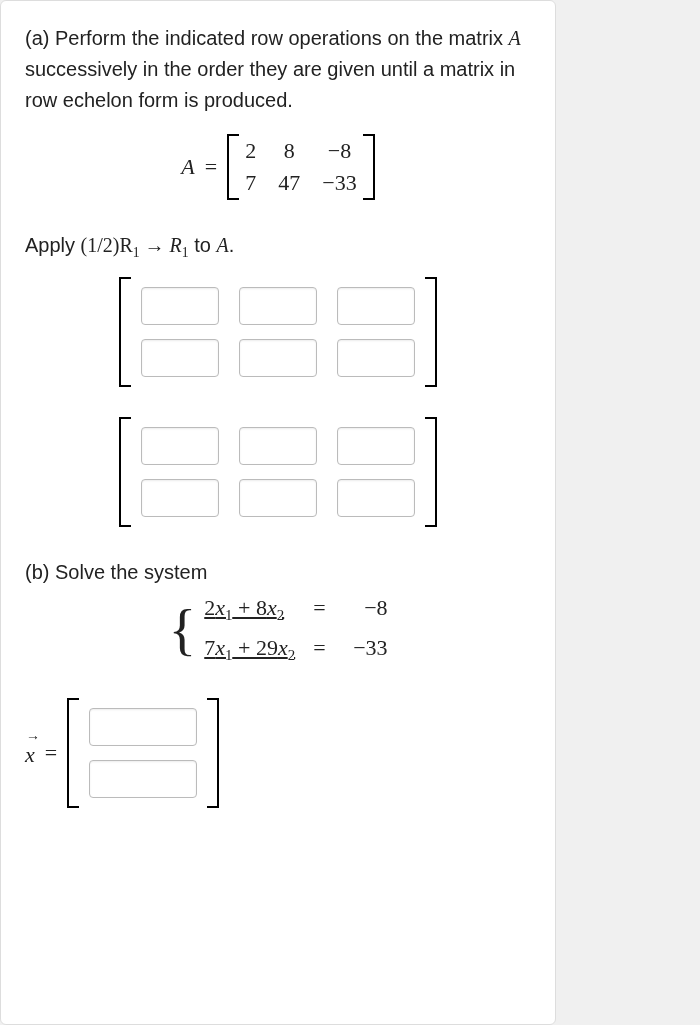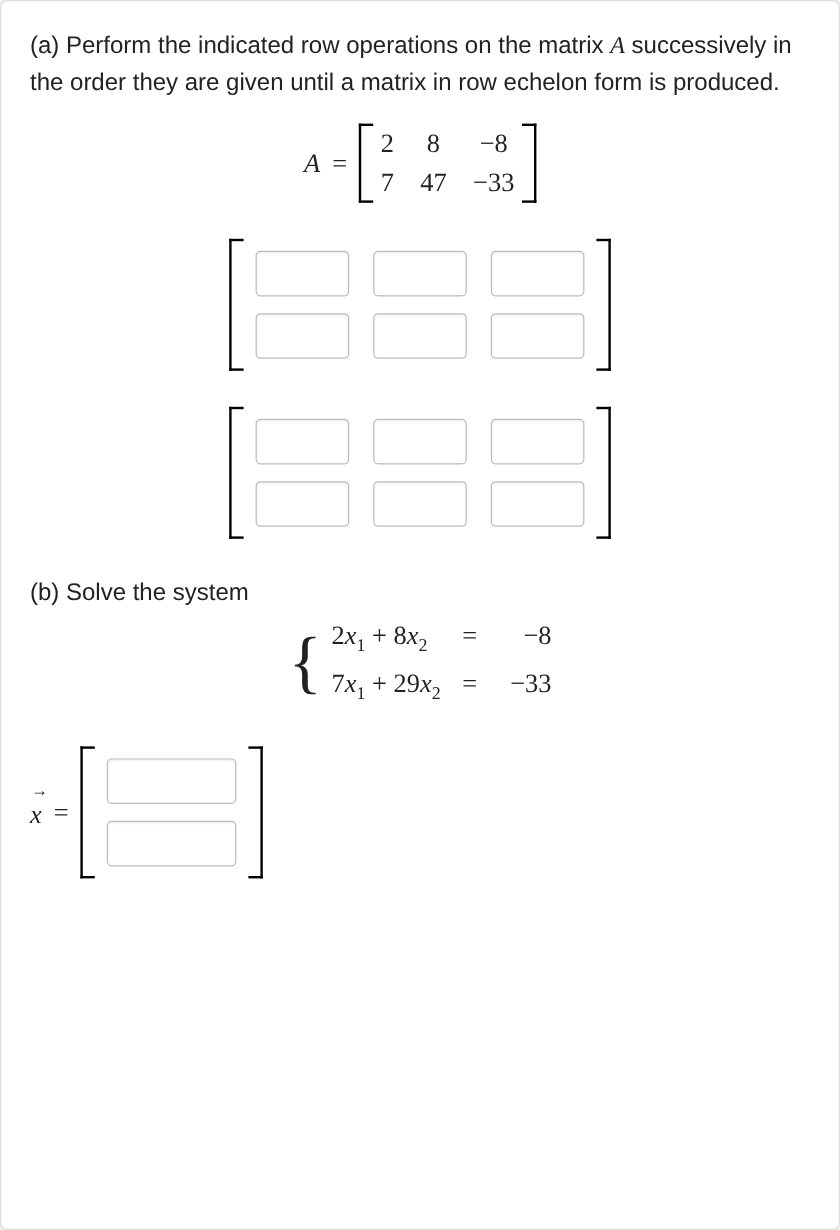--- a/index.html
+++ b/index.html
@@ -5,21 +5,21 @@
   body {
     margin: 0;
     padding: 0;
     background: #f0f0f0;
     font-family: Arial, Helvetica, sans-serif;
     font-size: 20px;
     color: #222;
   }
   .card {
     box-sizing: border-box;
-    width: 700px;
+    width: 556px;
     min-height: 1025px;
     background: #fff;
     border: 1px solid #ddd;
     border-radius: 6px;
     padding: 22px 24px 28px 24px;
   }
   p.intro {
     margin: 0 0 18px 0;
     line-height: 1.55;
   }
@@ -74,21 +74,21 @@
   }
   .sysgrid {
     display:grid;
     grid-template-columns: auto auto auto;
     row-gap: 10px;
     column-gap: 18px;
     font-family: 'Cambria Math','Times New Roman', serif;
     font-size: 22px;
     align-items: baseline;
   }
-  .sysgrid .lhs { text-align:left; }
+  .sysgrid .lhs { text-align:left;text-decoration:underline; }
   .sysgrid .eq  { text-align:center; }
   .sysgrid .rhs { text-align:right; min-width:44px;}
 
   .solutionrow {
     display:flex; align-items:center; gap:10px; margin-top: 6px;
   }
   .xvec {
     font-family: 'Cambria Math','Times New Roman', serif;
     font-style: italic;
     font-size: 22px;
@@ -126,20 +126,23 @@
           <span>−8</span>
           <span>7</span>
           <span>47</span>
           <span>−33</span>
         </div>
         <div class="rbracket"></div>
       </div>
     </div>
   </div>
 
+  <div class="subsection">
+    <span>Apply </span><span class="math-rm"><span>(1/2)R</span><span class="sub">1</span></span><span class="math-rm"> → </span><span class="math-it"><span>R</span><span class="sub">1</span></span><span> to </span><span class="math-it">A</span><span>.</span>
+  </div>
 
   <div class="center-block">
     <div class="mat">
       <div class="lbracket"></div>
       <div class="mgrid mgrid-3 inputgrid">
         <input class="inputcell" style="">
         <input class="inputcell" style="">
         <input class="inputcell" style="">
         <input class="inputcell" style="">
         <input class="inputcell" style="">

